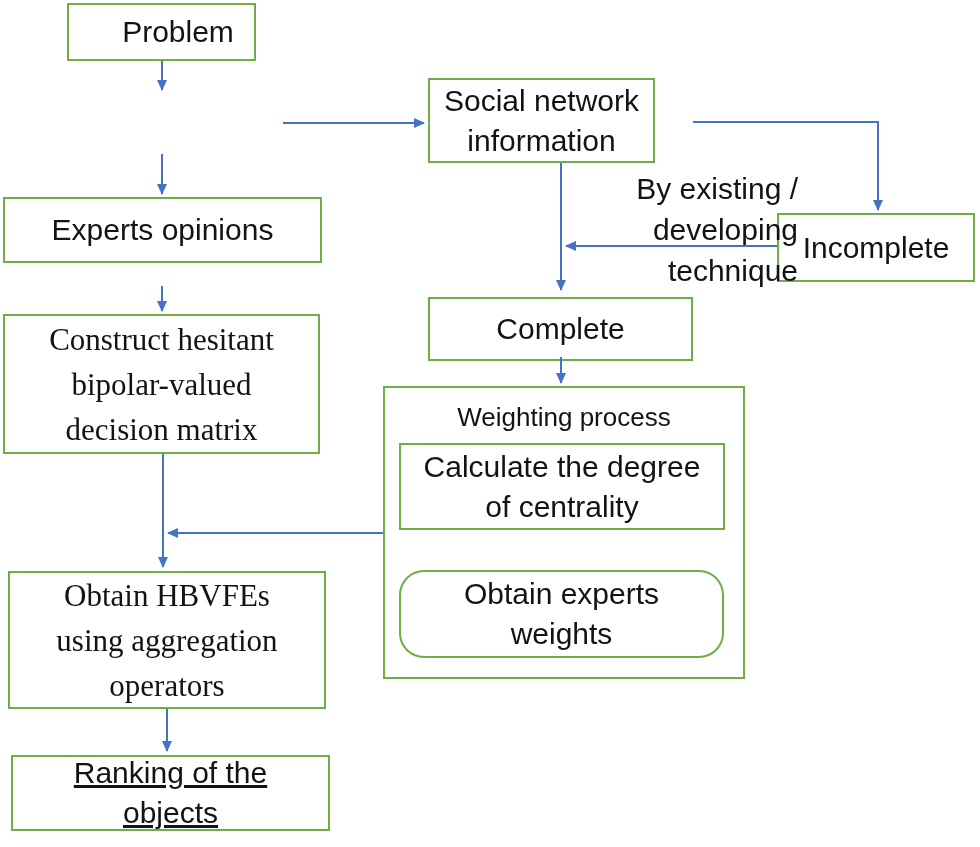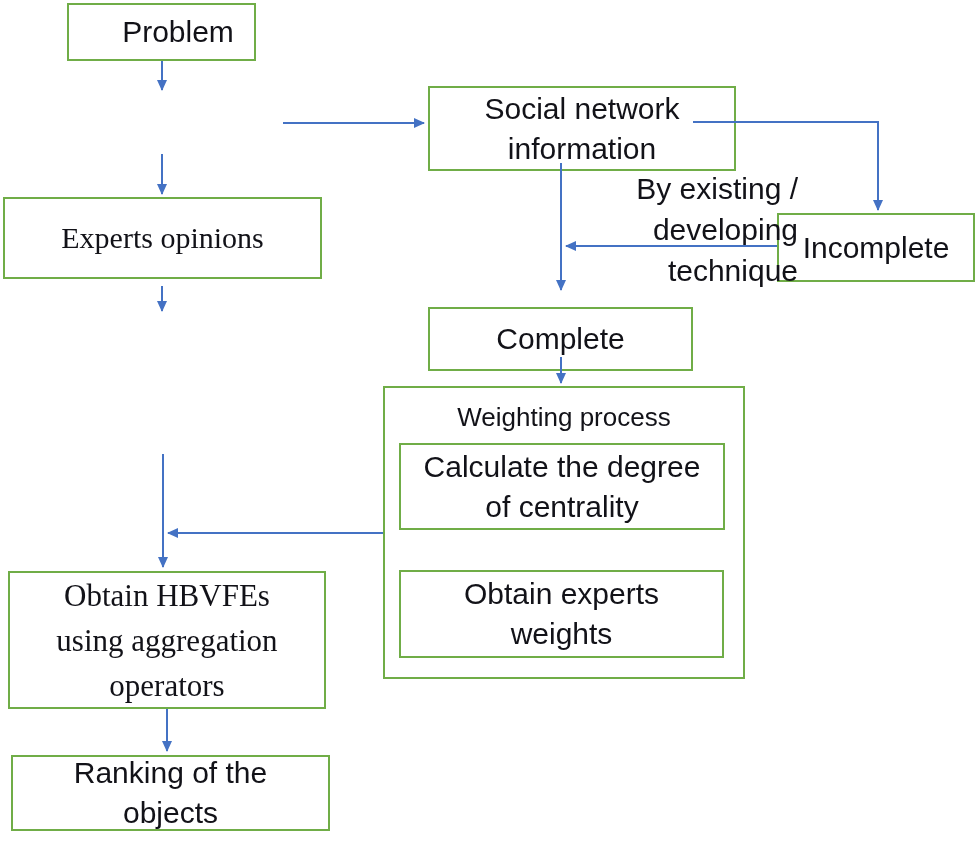--- a/index.html
+++ b/index.html
@@ -71,42 +71,45 @@
   }
 </style>
 </head>
 <body>
 
 <div id="canvas">
 
   <div class="box" style="left:67px;top:3px;width:189px;height:58px;padding-left:33px;">Problem</div>
 
 
-  <div class="box" style="left:3px;top:197px;width:319px;height:82px;font-family:Liberation Serif, serif;">Experts opinions</div>
+  <div class="box" style="left:3px;top:197px;width:319px;height:66px;">Experts opinions</div>
 
+  <div class="box serif" style="left:3px;top:314px;width:317px;height:140px;">Construct hesitant
+bipolar-valued
+decision matrix</div>
 
   <div class="box serif" style="left:8px;top:571px;width:318px;height:138px;">Obtain HBVFEs
 using aggregation
 operators</div>
 
-  <div class="box" style="left:11px;top:755px;width:319px;height:76px;">Ranking of the
+  <div class="box" style="left:11px;top:755px;width:319px;height:76px;text-decoration:underline;">Ranking of the
 objects</div>
 
-  <div class="box" style="left:428px;top:86px;width:308px;height:85px;">Social network
+  <div class="box" style="left:428px;top:78px;width:227px;height:85px;">Social network
 information</div>
 
   <div class="box" style="left:777px;top:213px;width:198px;height:69px;text-align:right;">Incomplete</div>
 
-  <div class="box" style="left:428px;top:307px;width:265px;height:64px;">Complete</div>
+  <div class="box" style="left:428px;top:297px;width:265px;height:64px;">Complete</div>
 
   <div class="container-box" style="left:383px;top:386px;width:362px;height:293px;">
     <div class="container-title">Weighting process</div>
     <div class="box" style="left:14px;top:55px;width:326px;height:87px;">Calculate the degree
 of centrality</div>
-    <div class="box" style="left:14px;top:182px;width:325px;height:88px;">Obtain experts
+    <div class="box" style="left:14px;top:182px;width:325px;height:88px;border-radius:25px;">Obtain experts
 weights</div>
   </div>
 
   <div class="edge-label">By existing /
 developing
 technique</div>
 
   <svg id="arrows" width="980" height="847" viewBox="0 0 980 847">
     <defs>
       <marker id="ah" markerUnits="userSpaceOnUse" markerWidth="14" markerHeight="12" refX="10" refY="5" orient="auto">

